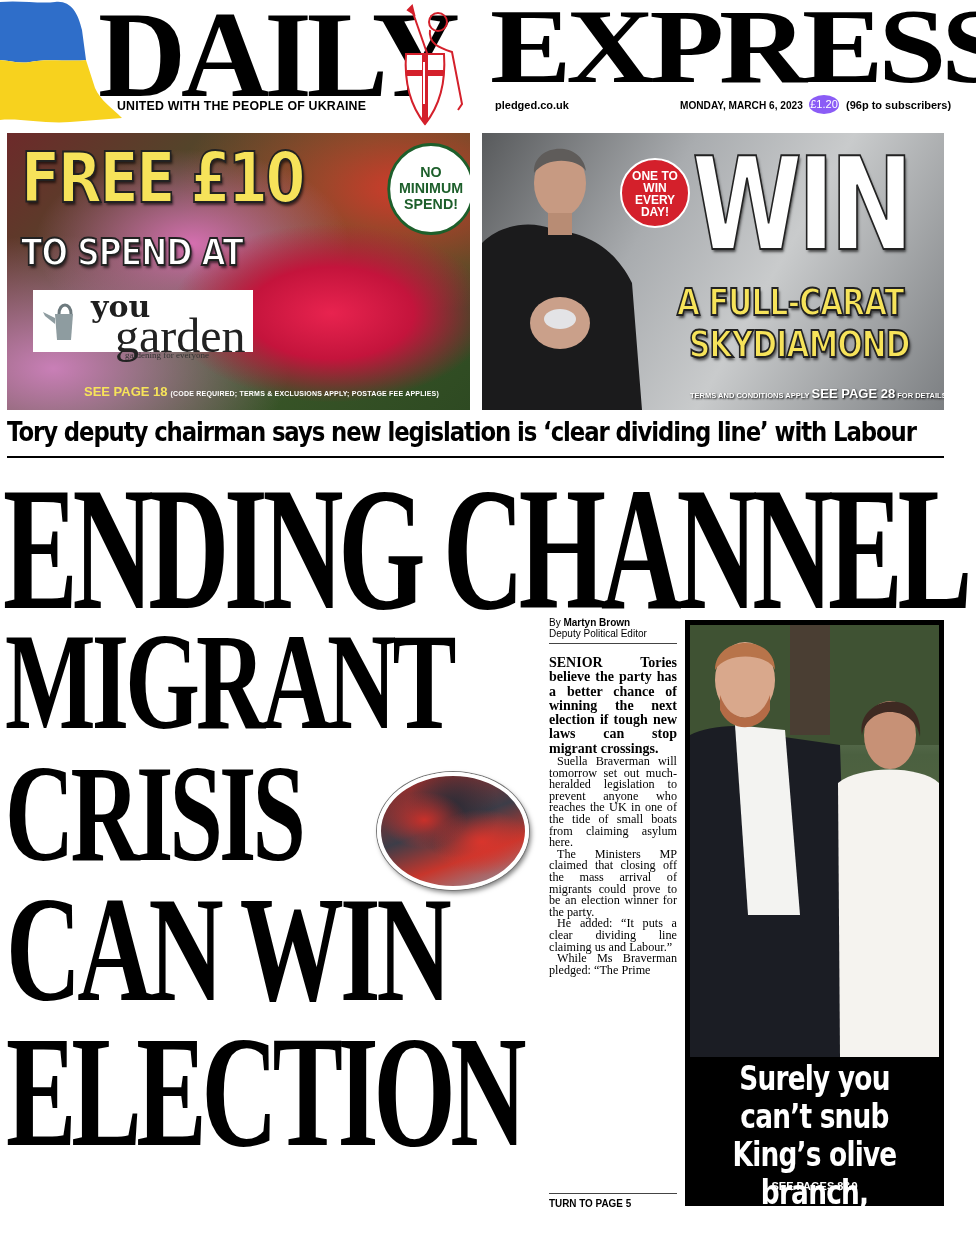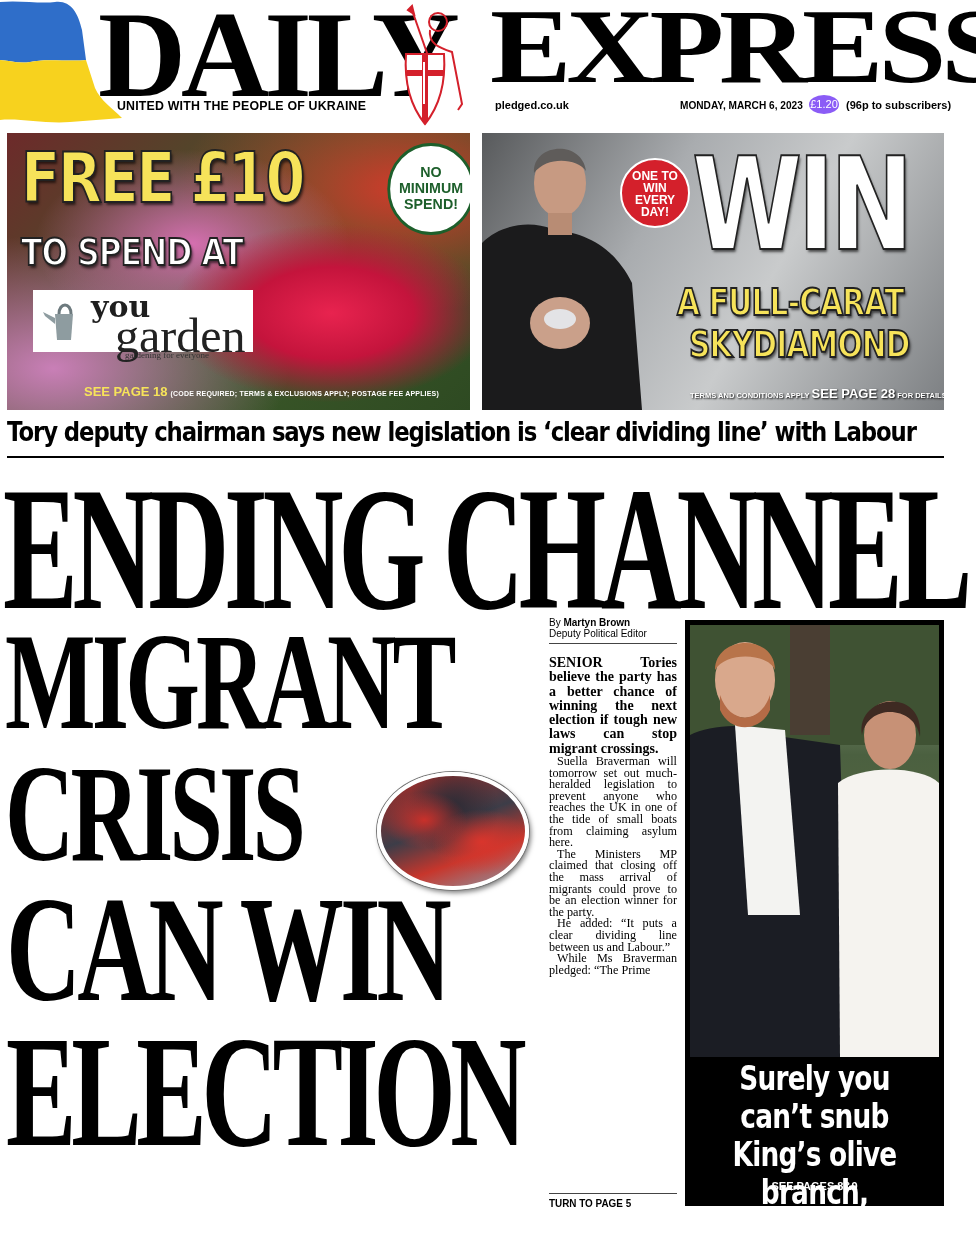--- a/index.html
+++ b/index.html
@@ -159,21 +159,21 @@
 
 <div id="byline" class="abs">
   <span>By</span> <b>Martyn Brown</b><br>
   <span>Deputy Political Editor</span>
 </div>
 <div id="rule2" class="abs"></div>
 <div id="body" class="abs" lang="en">
   <p class="lead">SENIOR Tories believe the party has a better chance of winning the next election if tough new laws can stop migrant crossings.</p>
   <p>Suella Braverman will tomorrow set out much-heralded legislation to prevent anyone who reaches the UK in one of the tide of small boats from claiming asylum here.</p>
   <p>The Ministers MP claimed that closing off the mass arrival of migrants could prove to be an election winner for the party.</p>
-  <p>He added: “It puts a clear dividing line between us and Labour.”</p>
+  <p>He added: “It puts a clear dividing line claiming us and Labour.”</p>
   <p>While Ms Braverman pledged: “The Prime</p>
 </div>
 <div id="rule3" class="abs"></div>
 <div id="turn" class="abs">TURN TO PAGE 5</div>
 
 <div id="royal" class="abs">
   <div id="photo" class="abs">
     <svg width="249" height="432" viewBox="0 0 249 432">
       <rect x="0" y="0" width="249" height="120" fill="#3f5233"></rect>
       <rect x="100" y="0" width="40" height="110" fill="#4a3e33"></rect>

